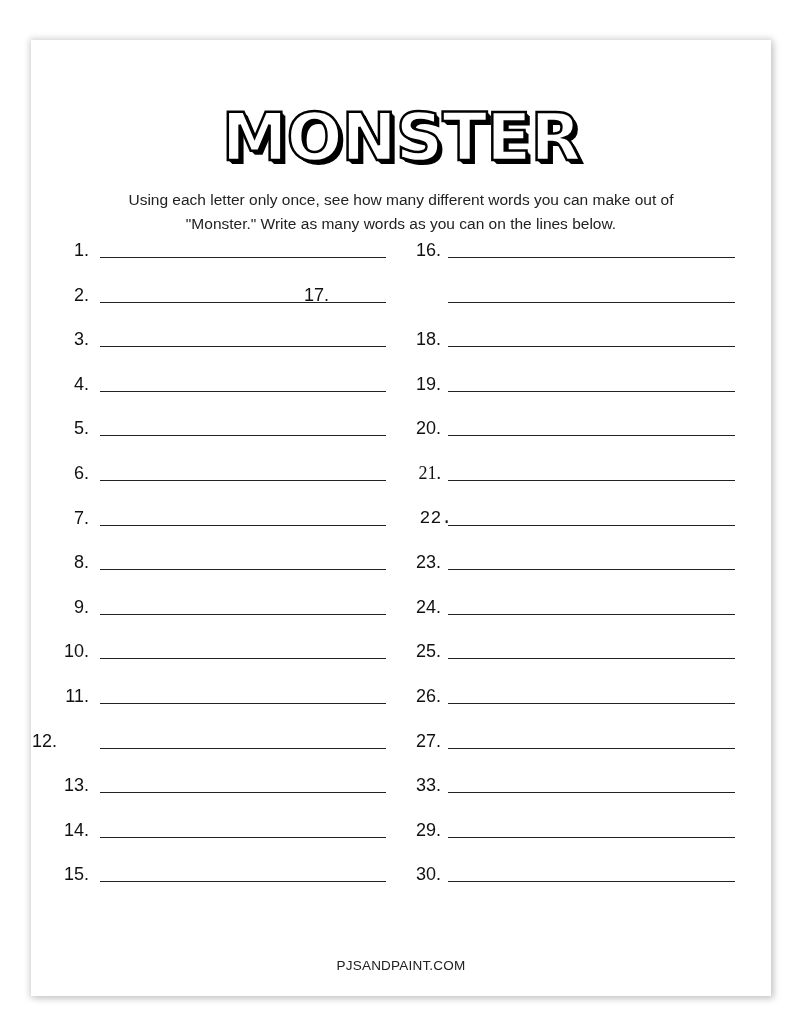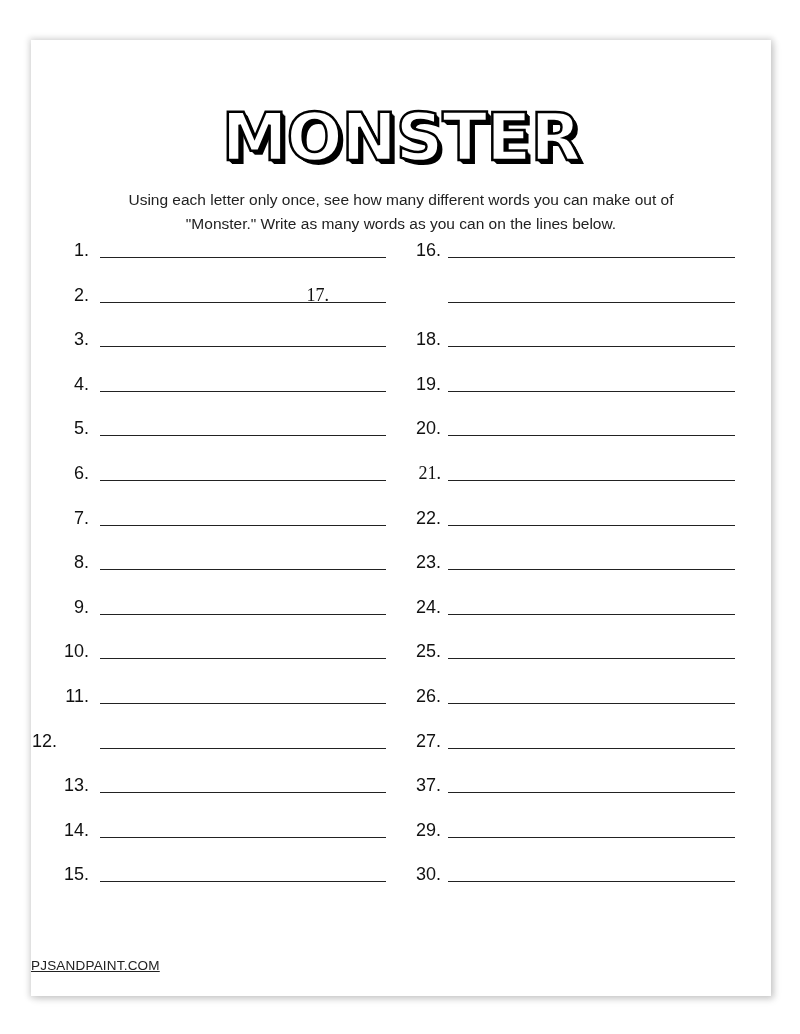--- a/index.html
+++ b/index.html
@@ -68,24 +68,24 @@
     }
     .row .line {
       position: absolute;
       bottom: 0;
       height: 0;
       border-bottom: 1.6px solid #222;
     }
     .footer {
       position: absolute;
       left: 0; right: 0; top: 918px;
+      text-align: center;
       font-size: 13.5px;
       color: #222;
       letter-spacing: 0.2px;
-      text-decoration: underline;
     }
   </style>
 </head>
 <body>
 
 <div class="page">
   <div class="big-word">MONSTER</div>
   <div class="instructions">
     <div>Using each letter only once, see how many different words you can make out of</div>
     <div>"Monster." Write as many words as you can on the lines below.</div>
@@ -149,42 +149,42 @@
         <span class="line" style="left: 69px; width: 286px;"></span>
       </div>
       <div class="row" style="top: 812.4px; left: 0px; width: 740px;">
         <span class="num" style="position: absolute; right: 682px; bottom: -2px;">15.</span>
         <span class="line" style="left: 69px; width: 286px;"></span>
       </div>
       <div class="row" style="top: 188px; left: 0px; width: 740px;">
         <span class="num" style="position: absolute; right: 330px; bottom: -2px;">16.</span>
         <span class="line" style="left: 417px; width: 287px;"></span>
       </div>
-      <div class="row" style="top: 232.6px; left: 0px; width: 628px; font-family: Liberation Serif, serif;">
+      <div class="row" style="top: 232.6px; left: 0px; width: 628px;">
         <span class="num" style="position: absolute; right: 330px; bottom: -2px;">17.</span>
         <span class="line" style="left: 417px; width: 287px;"></span>
       </div>
       <div class="row" style="top: 277.2px; left: 0px; width: 740px;">
         <span class="num" style="position: absolute; right: 330px; bottom: -2px;">18.</span>
         <span class="line" style="left: 417px; width: 287px;"></span>
       </div>
       <div class="row" style="top: 321.8px; left: 0px; width: 740px;">
         <span class="num" style="position: absolute; right: 330px; bottom: -2px;">19.</span>
         <span class="line" style="left: 417px; width: 287px;"></span>
       </div>
       <div class="row" style="top: 366.4px; left: 0px; width: 740px;">
         <span class="num" style="position: absolute; right: 330px; bottom: -2px;">20.</span>
         <span class="line" style="left: 417px; width: 287px;"></span>
       </div>
       <div class="row" style="top: 411px; left: 0px; width: 740px;">
         <span class="num" style="position: absolute; right: 330px; bottom: -2px; font-family: Liberation Serif, serif;">21.</span>
         <span class="line" style="left: 417px; width: 287px;"></span>
       </div>
       <div class="row" style="top: 455.6px; left: 0px; width: 740px;">
-        <span class="num" style="position: absolute; right: 330px; bottom: -2px;">22.</span>
+        <span class="num" style="position: absolute; right: 319px; bottom: -2px; font-family: Liberation Mono, monospace;">22.</span>
         <span class="line" style="left: 417px; width: 287px;"></span>
       </div>
       <div class="row" style="top: 500.2px; left: 0px; width: 740px;">
         <span class="num" style="position: absolute; right: 330px; bottom: -2px;">23.</span>
         <span class="line" style="left: 417px; width: 287px;"></span>
       </div>
       <div class="row" style="top: 544.8px; left: 0px; width: 740px;">
         <span class="num" style="position: absolute; right: 330px; bottom: -2px;">24.</span>
         <span class="line" style="left: 417px; width: 287px;"></span>
       </div>
@@ -194,21 +194,21 @@
       </div>
       <div class="row" style="top: 634px; left: 0px; width: 740px;">
         <span class="num" style="position: absolute; right: 330px; bottom: -2px;">26.</span>
         <span class="line" style="left: 417px; width: 287px;"></span>
       </div>
       <div class="row" style="top: 678.6px; left: 0px; width: 740px;">
         <span class="num" style="position: absolute; right: 330px; bottom: -2px;">27.</span>
         <span class="line" style="left: 417px; width: 287px;"></span>
       </div>
       <div class="row" style="top: 723.2px; left: 0px; width: 740px;">
-        <span class="num" style="position: absolute; right: 330px; bottom: -2px;">37.</span>
+        <span class="num" style="position: absolute; right: 330px; bottom: -2px;">33.</span>
         <span class="line" style="left: 417px; width: 287px;"></span>
       </div>
       <div class="row" style="top: 767.8px; left: 0px; width: 740px;">
         <span class="num" style="position: absolute; right: 330px; bottom: -2px;">29.</span>
         <span class="line" style="left: 417px; width: 287px;"></span>
       </div>
       <div class="row" style="top: 812.4px; left: 0px; width: 740px;">
         <span class="num" style="position: absolute; right: 330px; bottom: -2px;">30.</span>
         <span class="line" style="left: 417px; width: 287px;"></span>
       </div>

